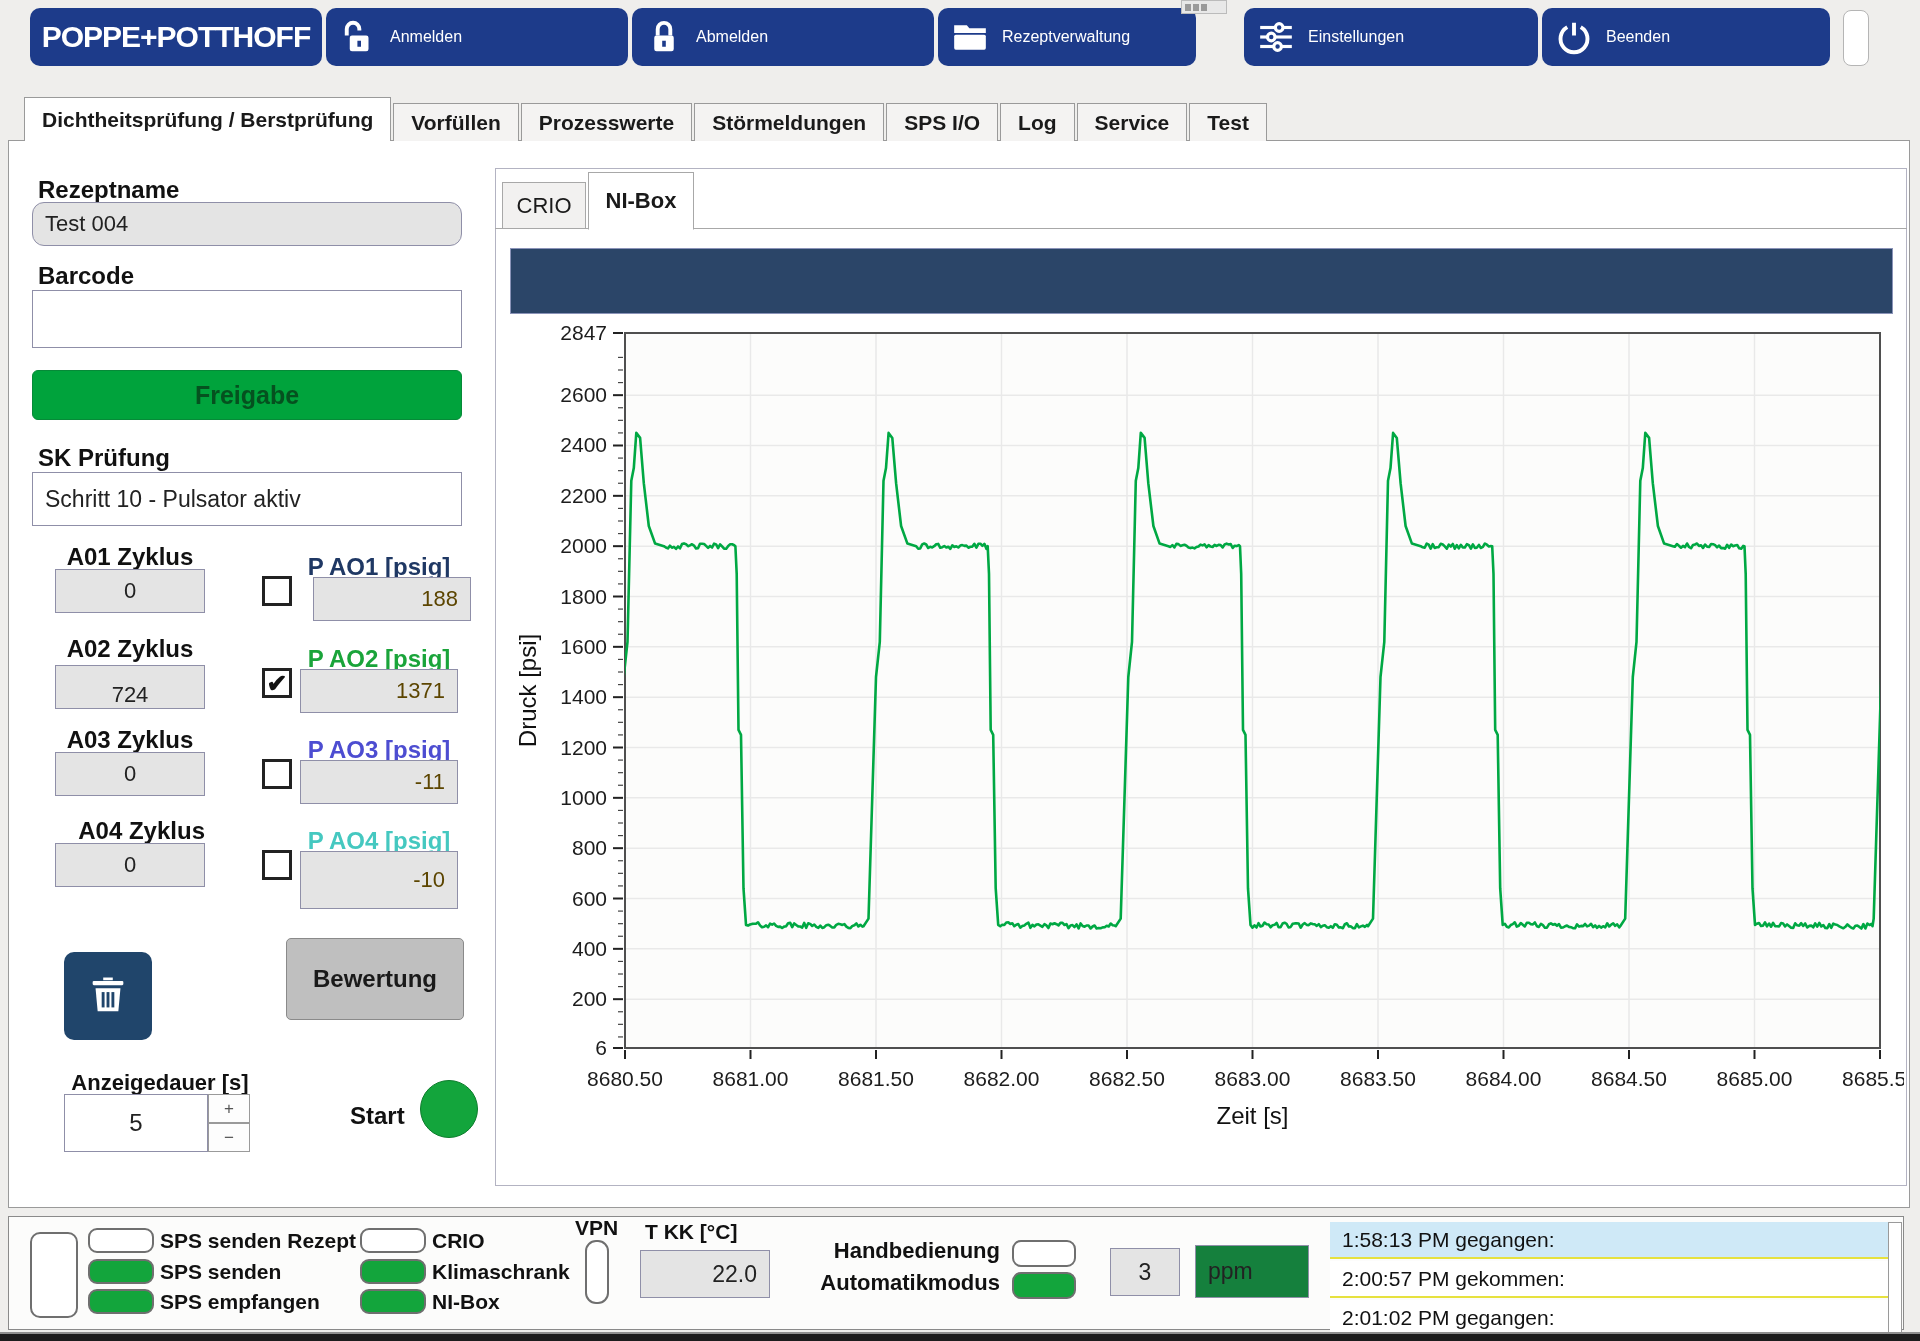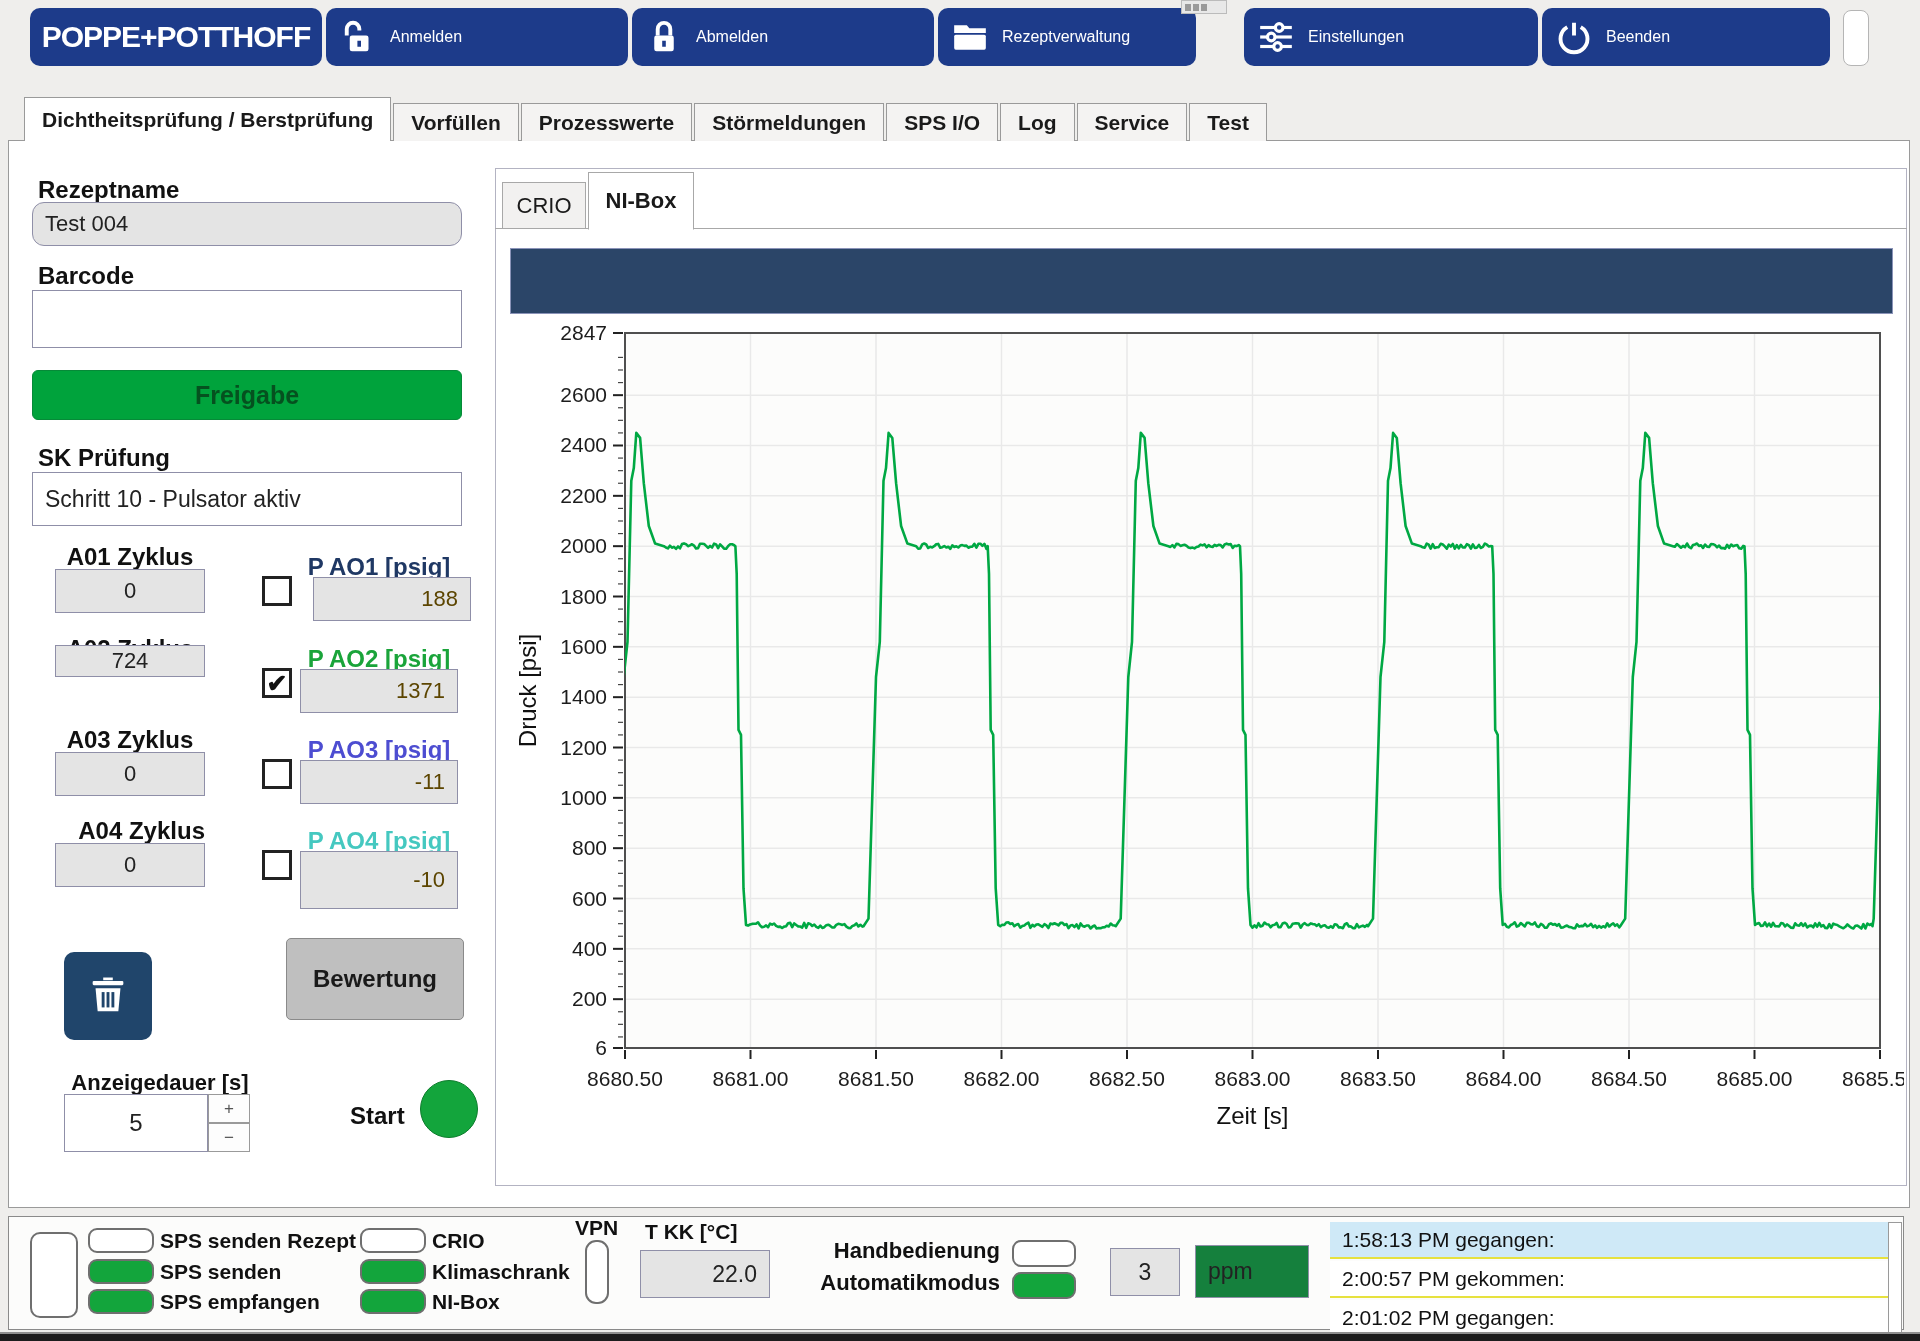--- a/index.html
+++ b/index.html
@@ -177,21 +177,21 @@
   </div>
 <div class="cb" style="left:262px; top:576px;">
     <span></span>
   </div>
 <label class="fld" style="left: 300px; top: 553px; width: 158px; text-align: center; color: rgb(31, 56, 100);">P AO1 [psig]</label>
 <div class="field gray right amber" style="left:300px; top:577px; width:158px; height:44px;margin-left:13px;">
     <span>188</span>
   </div>
 
 <label class="fld" style="left:55px; top:635px; width:150px; text-align:center;">A02 Zyklus</label>
-<div class="field gray center" style="left:55px; top:645px; width:150px; height:32px;">
+<div class="field gray center" style="left:55px; top:665px; width:150px; height:44px;align-items:flex-end;">
     <span>724</span>
   </div>
 <div class="cb" style="left:262px; top:668px;">
     <span>✔</span>
   </div>
 <label class="fld" style="left: 300px; top: 645px; width: 158px; text-align: center; color: rgb(26, 164, 58);">P AO2 [psig]</label>
 <div class="field gray right amber" style="left:300px; top:669px; width:158px; height:44px;">
     <span>1371</span>
   </div>
 

